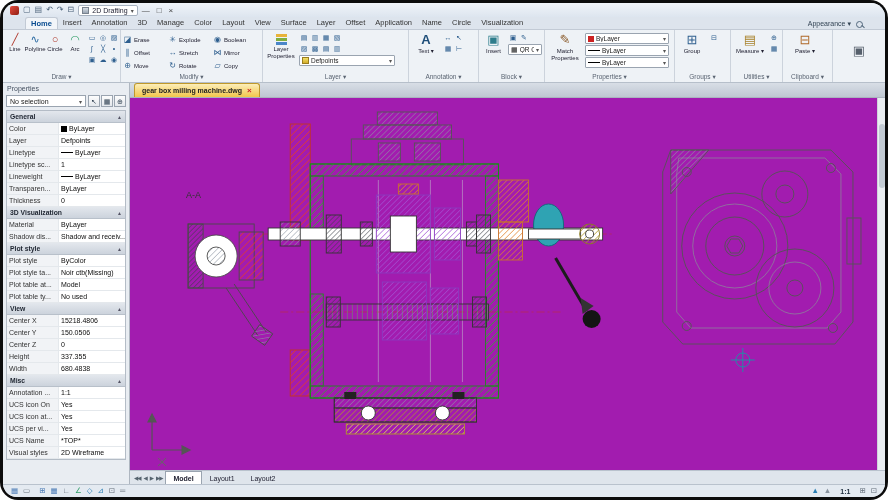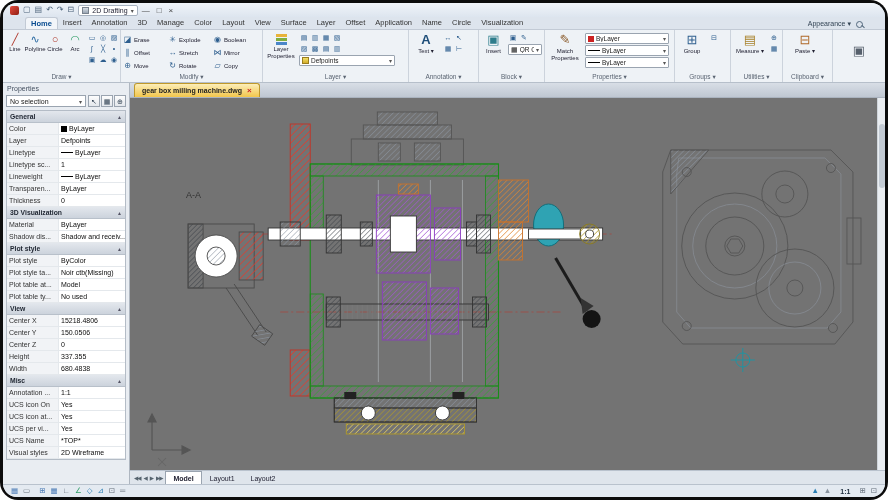--- a/index.html
+++ b/index.html
@@ -68,21 +68,21 @@
 .sec{display:flex;justify-content:space-between;background:linear-gradient(#e3e7ed,#ccd3dc);font-weight:bold;font-size:6.8px;padding:0 3px;height:12px;line-height:12px;border-bottom:1px solid #b8c0ca;color:#1d2430}
 .secarr{font-size:5px;color:#556}
 .prow{display:flex;height:12px;border-bottom:1px solid #e4e8ec}
 .plab{width:52px;background:#f1f3f6;border-right:1px solid #e4e8ec;padding:0 2px;line-height:11px;color:#333;white-space:nowrap;overflow:hidden;flex:0 0 auto}
 .pval{flex:1;padding:0 2px;line-height:11px;color:#0c0c0c;white-space:nowrap;overflow:hidden;display:flex;align-items:center;gap:2px}
 
 .canvas-col{flex:1;display:flex;flex-direction:column;min-width:0}
 .doctabs{height:15px;background:linear-gradient(#d8dee6,#bfc7d2);display:flex;align-items:flex-end;padding-left:4px;border-bottom:1px solid #aab3bf;flex:0 0 auto}
 .doctab{display:flex;align-items:center;gap:5px;height:14px;padding:0 7px;background:linear-gradient(#fceeb8,#f2c64c);border:1px solid #bf992c;border-bottom:none;border-radius:3px 3px 0 0;font-size:7px;font-weight:bold;color:#1c1c1c}
 .tabclose{color:#c22;font-weight:bold;font-size:8px;line-height:1}
-.canvas{flex:1;background:#737373;position:relative;overflow:hidden}
+.canvas{flex:1;background:#a21caf;position:relative;overflow:hidden}
 .canvas svg{position:absolute;inset:0;width:100%;height:100%}
 .vscroll{position:absolute;right:0;top:0;bottom:0;width:8px;background:#e9edf1;border-left:1px solid #cfd5db}
 .vthumb{width:6px;height:64px;background:#c3cbd4;border-radius:3px;margin:26px auto 0}
 .layouttabs{height:14px;background:#dfe5ec;border-top:1px solid #b9c2cd;display:flex;align-items:center;padding:0 3px;gap:2px;font-size:7px;color:#345;flex:0 0 auto}
 .lnav{font-size:5.5px;color:#56646f;padding:0 1px;letter-spacing:-1px}
 .ltab{padding:0 7px;height:13px;line-height:13px;border:1px solid transparent;color:#223}
 .ltab.active{background:#fff;border:1px solid #9aa4b0;border-bottom:none;font-weight:bold}
 
 .statusbar{height:13px;background:#e4eaf1;border-top:1px solid #b9c2cd;display:flex;align-items:center;padding:0 8px;gap:9px;font-size:7.5px;color:#345;flex:0 0 auto}
 .sb-group{display:flex;gap:5px;align-items:center}

